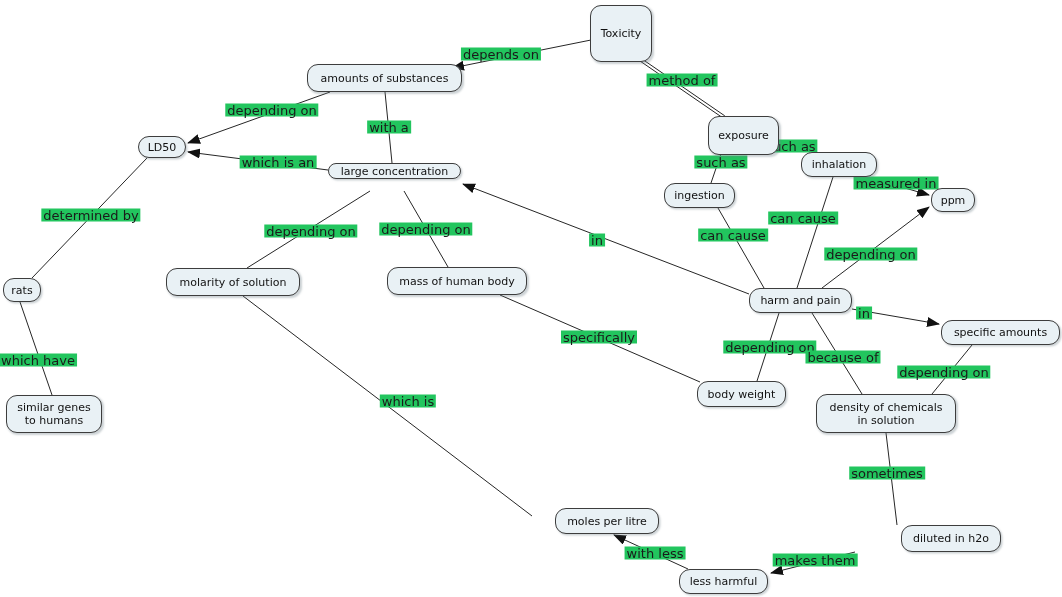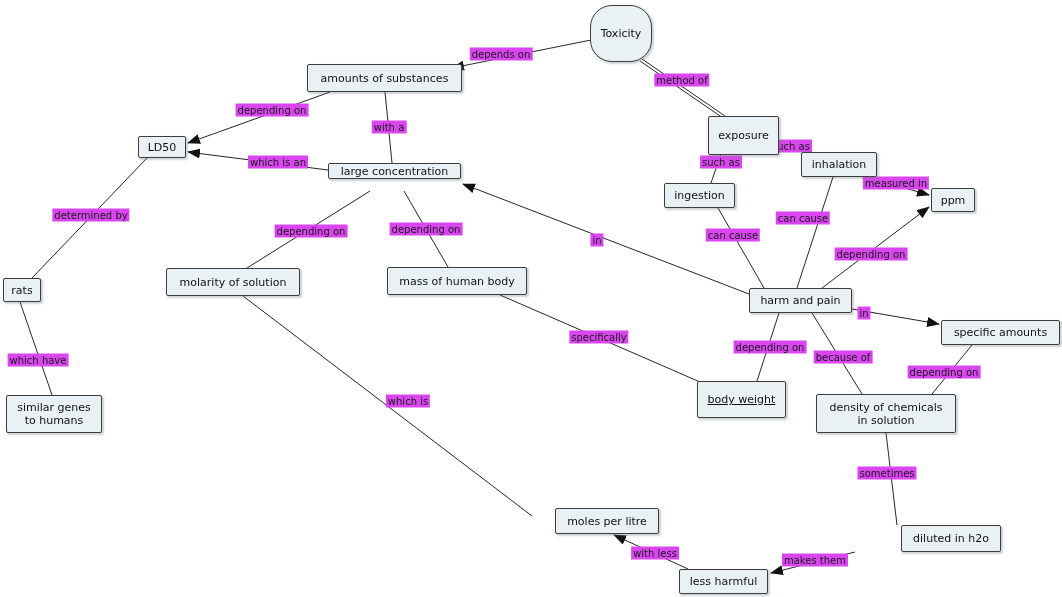--- a/index.html
+++ b/index.html
@@ -7,45 +7,45 @@
     position:relative;
     width:1062px;height:597px;
     background:#ffffff;
     font-family:"DejaVu Sans","Liberation Sans",sans-serif;
     overflow:hidden;
   }
   #edges-svg{position:absolute;left:0;top:0;z-index:1;}
   .edge-label{
     position:absolute;
     transform:translate(-50%,-50%);
-    background:#d946ef;
+    background:#22c55e;
     padding:0 2px;
-    font-size:10px;
+    font-size:13px;
     color:#1a1a1a;
     white-space:nowrap;
     z-index:2;
     line-height:13px;
   }
   .node{
     position:absolute;
     box-sizing:border-box;
     display:flex;align-items:center;justify-content:center;
     text-align:center;
     background:#e9f1f5;
     border:1px solid #3d3d3d;
-    border-radius:2px;
+    border-radius:11px;
     font-size:11px;
     color:#111111;
     line-height:13px;
     white-space:pre-line;
     box-shadow:1.5px 1.5px 2px rgba(110,125,135,0.35);
     z-index:3;
     cursor:default;
   }
-  .node.big{border-radius:22px;}
+  .node.big{border-radius:11px;}
 </style>
 </head>
 <body>
 
 <div id="canvas">
   <svg id="edges-svg" xmlns="http://www.w3.org/2000/svg" width="1062" height="597">
     <defs>
       <marker id="arrowhead" markerUnits="userSpaceOnUse" markerWidth="14" markerHeight="10" refX="12" refY="5" orient="auto">
         <path d="M0,0 L13,5 L0,10 z" fill="#111111"></path>
       </marker>
@@ -113,20 +113,20 @@
       <div class="node" style="left: 387px; top: 267px; width: 140px; height: 28px;">mass of human body</div>
       <div class="node" style="left: 3px; top: 278px; width: 38px; height: 24px;">rats</div>
       <div class="node" style="left: 6px; top: 395px; width: 96px; height: 38px;">similar genes
 to humans</div>
       <div class="node" style="left: 708px; top: 116px; width: 71px; height: 39px;">exposure</div>
       <div class="node" style="left: 664px; top: 183px; width: 71px; height: 25px;">ingestion</div>
       <div class="node" style="left: 801px; top: 152px; width: 76px; height: 25px;">inhalation</div>
       <div class="node" style="left: 931px; top: 188px; width: 44px; height: 24px;">ppm</div>
       <div class="node" style="left: 749px; top: 288px; width: 103px; height: 25px;">harm and pain</div>
       <div class="node" style="left: 941px; top: 320px; width: 119px; height: 25px;">specific amounts</div>
-      <div class="node" style="left: 697px; top: 381px; width: 89px; height: 37px; text-decoration: underline;">body weight</div>
+      <div class="node" style="left: 697px; top: 381px; width: 89px; height: 26px;">body weight</div>
       <div class="node" style="left: 816px; top: 394px; width: 140px; height: 39px;">density of chemicals
 in solution</div>
       <div class="node" style="left: 853px; top: 525px; width: 100px; height: 27px; margin-left: 48px;">diluted in h2o</div>
       <div class="node" style="left: 679px; top: 569px; width: 89px; height: 25px;">less harmful</div>
       <div class="node" style="left: 531px; top: 508px; width: 104px; height: 26px; margin-left: 24px;">moles per litre</div>
     </div>
 </div>
 
 </body></html>

